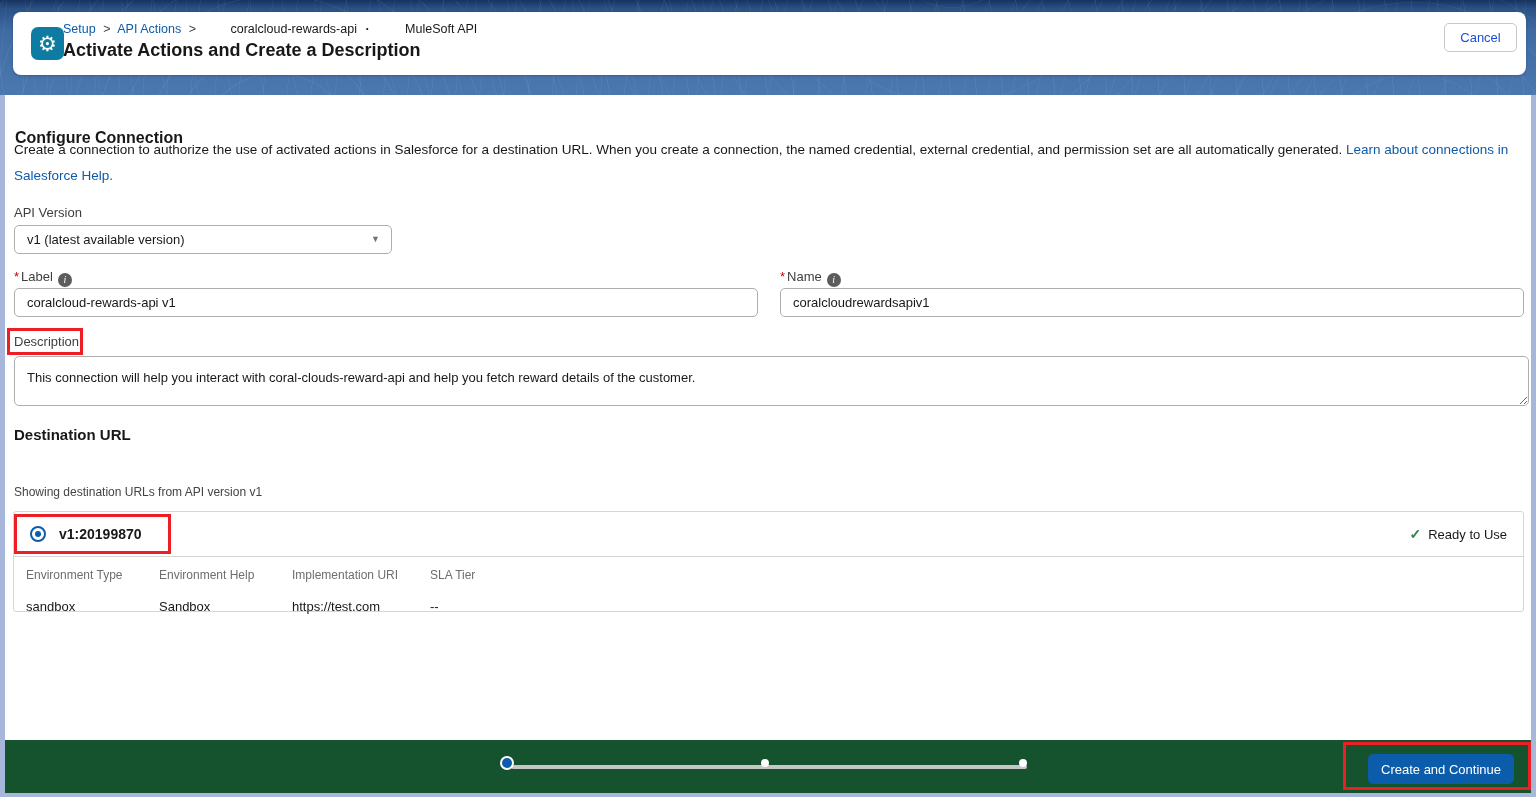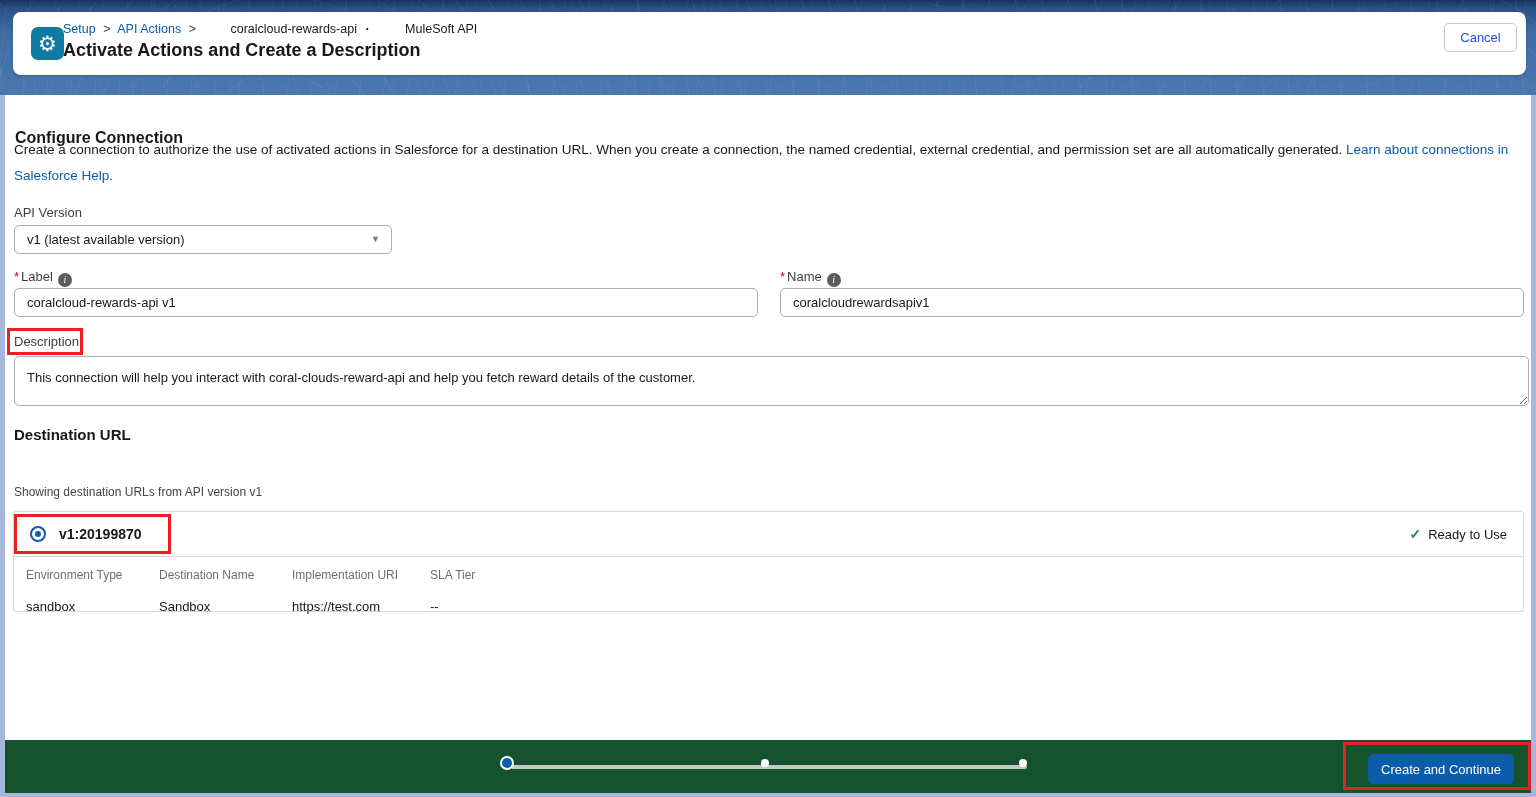--- a/index.html
+++ b/index.html
@@ -152,21 +152,21 @@
           <span class="check">✓</span>
           <span>Ready to Use</span>
         </div>
       </div>
       <div class="details-row">
         <div class="dcol">
           <div class="dlabel">Environment Type</div>
           <div class="dvalue">sandbox</div>
         </div>
         <div class="dcol">
-          <div class="dlabel">Destination Name</div>
+          <div class="dlabel">Environment Help</div>
           <div class="dvalue">Sandbox</div>
         </div>
         <div class="dcol" style="width:138px;">
           <div class="dlabel">Implementation URI</div>
           <div class="dvalue">https://test.com</div>
         </div>
         <div class="dcol">
           <div class="dlabel">SLA Tier</div>
           <div class="dvalue">--</div>
         </div>

